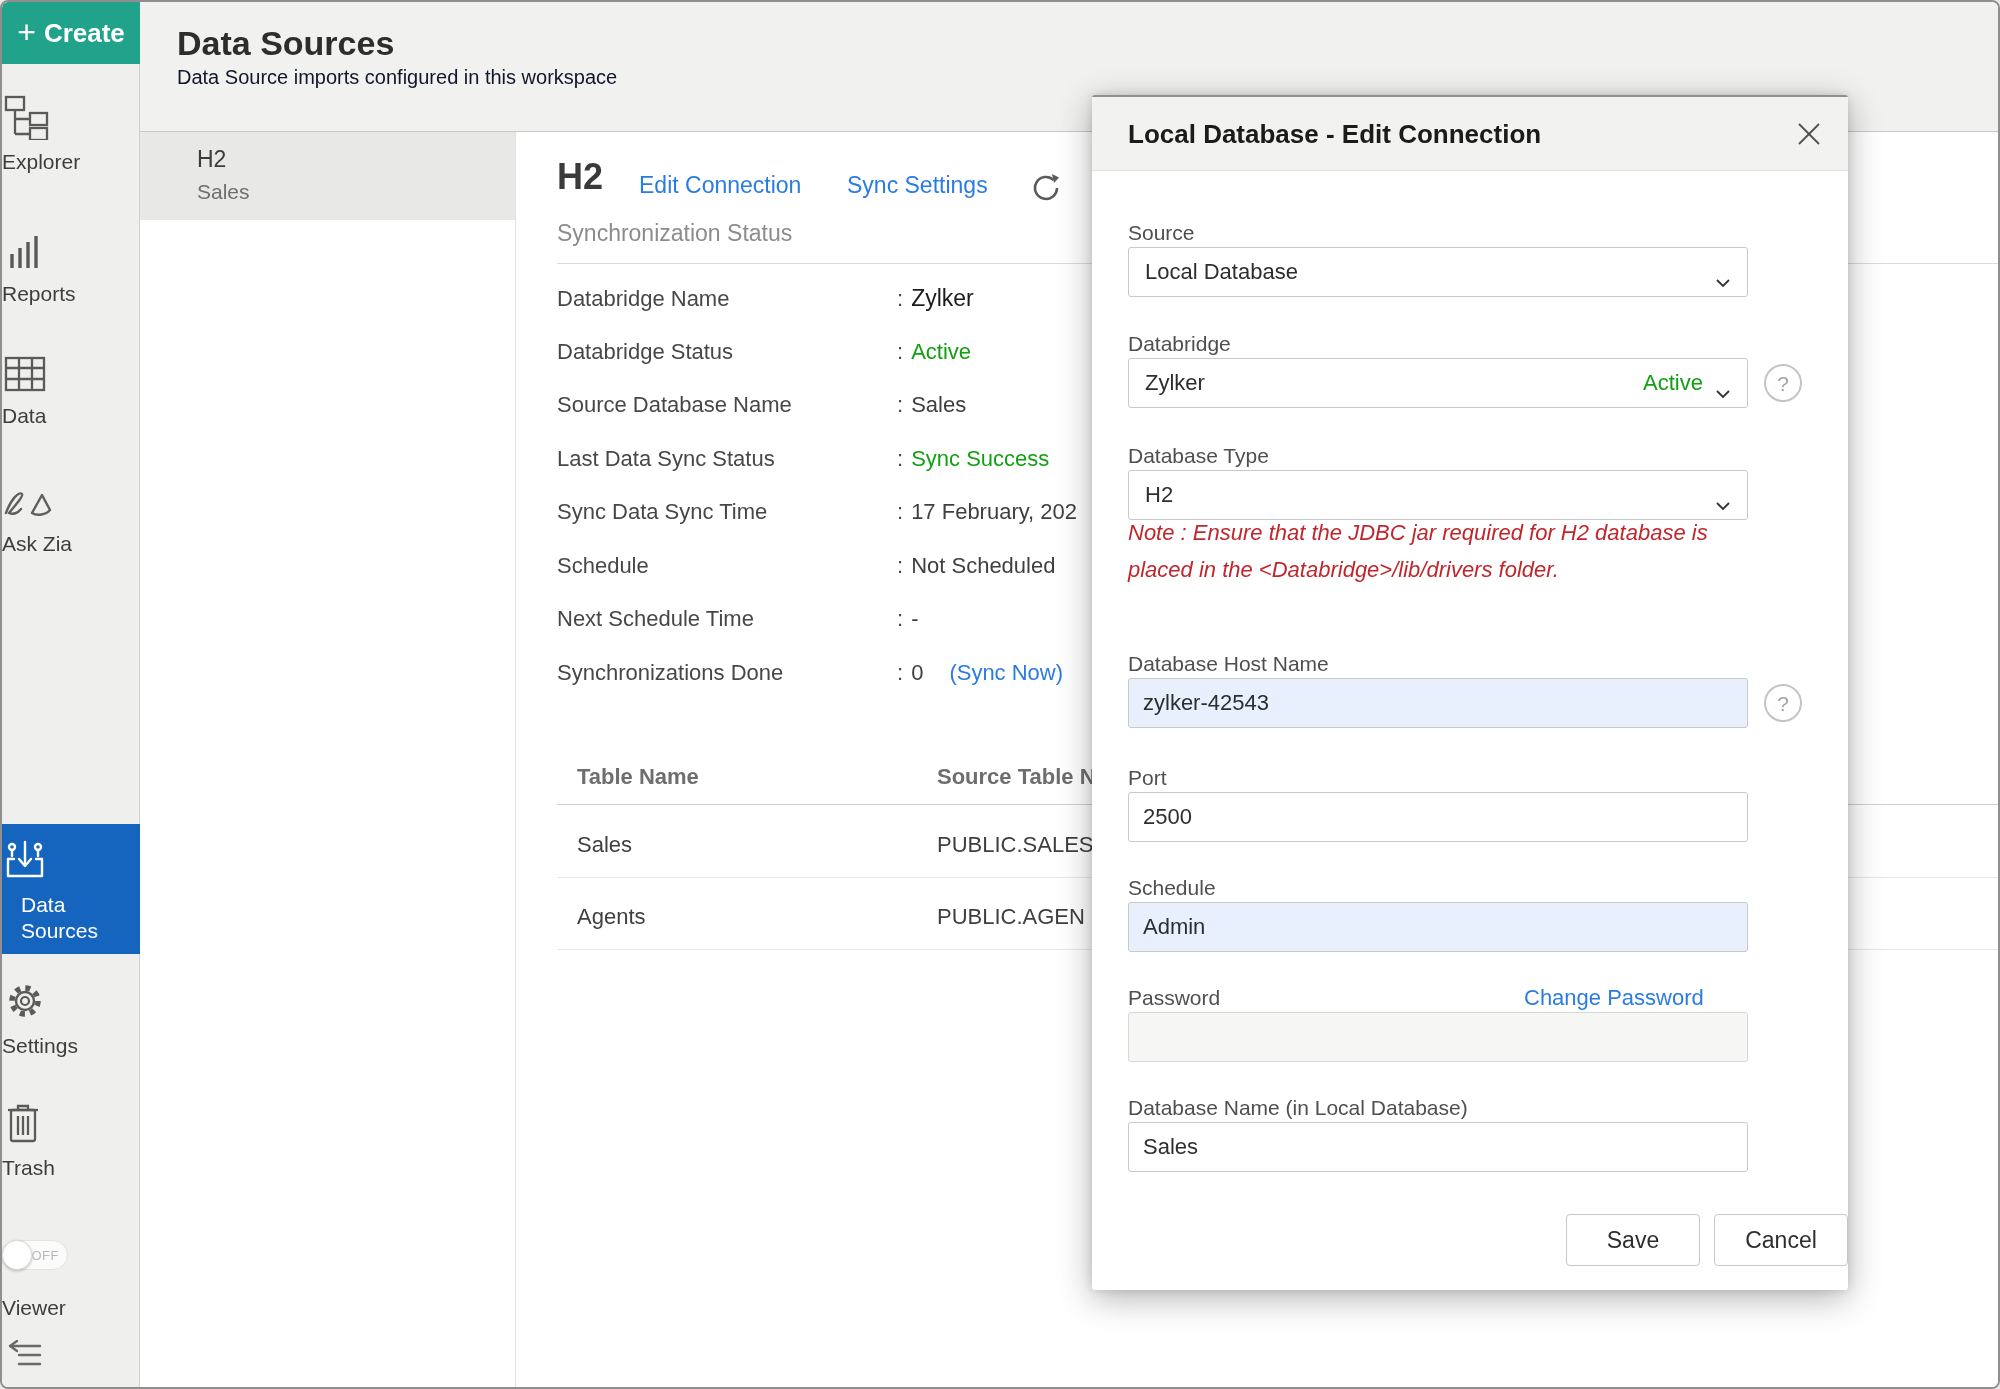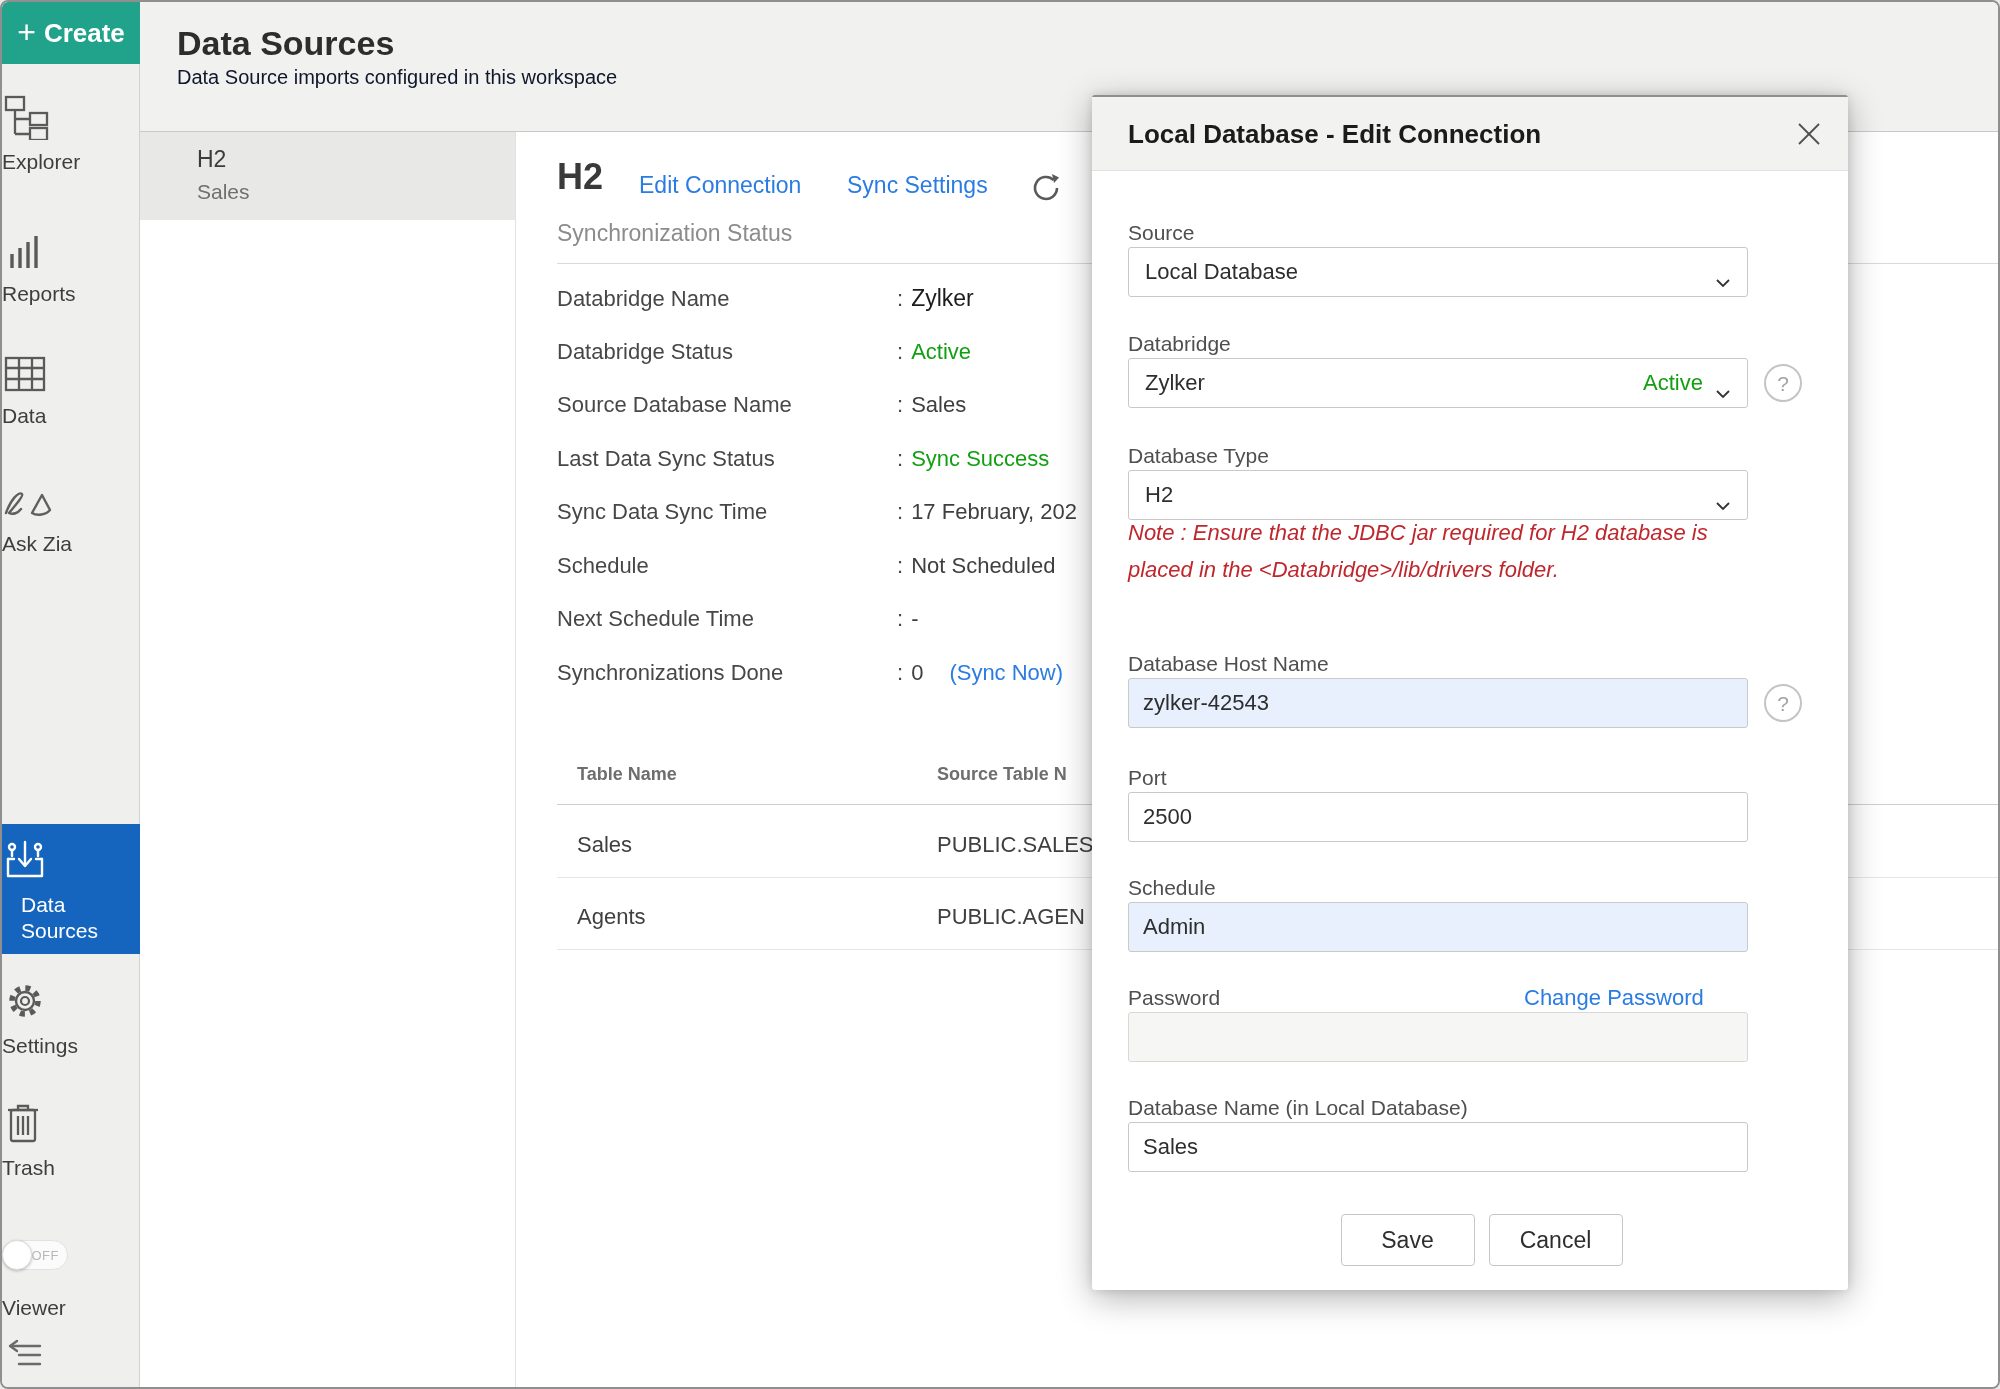--- a/index.html
+++ b/index.html
@@ -41,21 +41,21 @@
   .section-label { position:absolute; left:41px; top:88px; font-size:23px; color:#8c8c8c; }
   .hr { position:absolute; left:41px; right:0; height:1px; background:#dadad8; }
   .hr-section { top:131px; }
   .info-row { position:absolute; left:41px; height:30px; font-size:22px; }
   .info-label { display:inline-block; width:340px; color:#474747; }
   .info-colon { color:#474747; margin-right:8px; }
   .val { color:#3f3f3f; }
   .val-dark { color:#1c1c1c; font-size:23px; }
   .val-green { color:#12a012; }
   .sync-now { color:#2b7ce2; margin-left:26px; cursor:pointer; }
-  .tbl-head { position:absolute; font-size:18px; font-weight:700; color:#6e6e6e; }
+  .tbl-head { position:absolute; font-size:22px; font-weight:700; color:#6e6e6e; }
   .tbl-cell { position:absolute; font-size:22px; color:#3f3f3f; }
   .c1 { left:61px; } .c2 { left:421px; }
   .hr-t1 { top:672px; background:#cfcfcd; }
   .hr-t2 { top:745px; background:#e7e7e5; }
   .hr-t3 { top:817px; background:#e7e7e5; }
 
   
   .modal { position:absolute; left:1090px; top:93px; width:756px; height:1195px; background:#fff; border-top:2px solid #8f9086; border-radius:3px; box-shadow:0 8px 34px rgba(0,0,0,.30), 0 0 10px rgba(0,0,0,.12); z-index:10; }
   .modal-header { position:absolute; left:0; top:0; right:0; height:74px; background:#f2f2f0; border-bottom:1px solid #e1e1df; }
   .modal-title { position:absolute; left:36px; top:0; line-height:74px; font-size:26px; font-weight:700; color:#1b1b1b; }
@@ -65,21 +65,21 @@
   .m-select { display:flex; align-items:center; padding:0 16px; cursor:pointer; }
   .m-select .sel-text { flex:0 0 auto; }
   .m-select .sel-status { margin-left:auto; color:#12a012; padding-right:28px; }
   .chev { position:absolute; right:16px; top:20px; }
   .m-input { padding:0 14px; font-family:inherit; outline:none; }
   .bg-fill { background:#e7f0fc; }
   .bg-disabled { background:#f6f6f5; border-color:#d8d8d6; }
   .m-note { position:absolute; left:36px; top:417px; width:628px; font-size:22px; line-height:37px; color:#c0272d;font-style:italic; }
   .help-circle { position:absolute; left:672px; width:38px; height:38px; border:2px solid #c4c4c2; border-radius:50%; color:#a3a3a1; font-size:21px; text-align:center; line-height:35px; cursor:pointer; }
   .pw-link { position:absolute; font-size:22px; color:#2b7ce2; cursor:pointer; }
-  .m-buttons { position:absolute; left:0; top:1117px; width:100%; display:flex; justify-content:center; gap:14px;padding-left:23px; }
+  .m-buttons { position:absolute; left:0; top:1117px; width:100%; display:flex; justify-content:flex-end; gap:14px;padding-left:23px; }
   .m-btn { height:52px; min-width:134px; padding:0 30px; background:#fff; border:1px solid #c6c6c4; border-radius:4px; font-family:inherit; font-size:23px; color:#2e2e2e; cursor:pointer; }
 </style>
 </head>
 <body>
 
 <div id="app">
 
   <aside class="sidebar">
     <button class="create-btn">
       <span class="create-plus">+</span>

